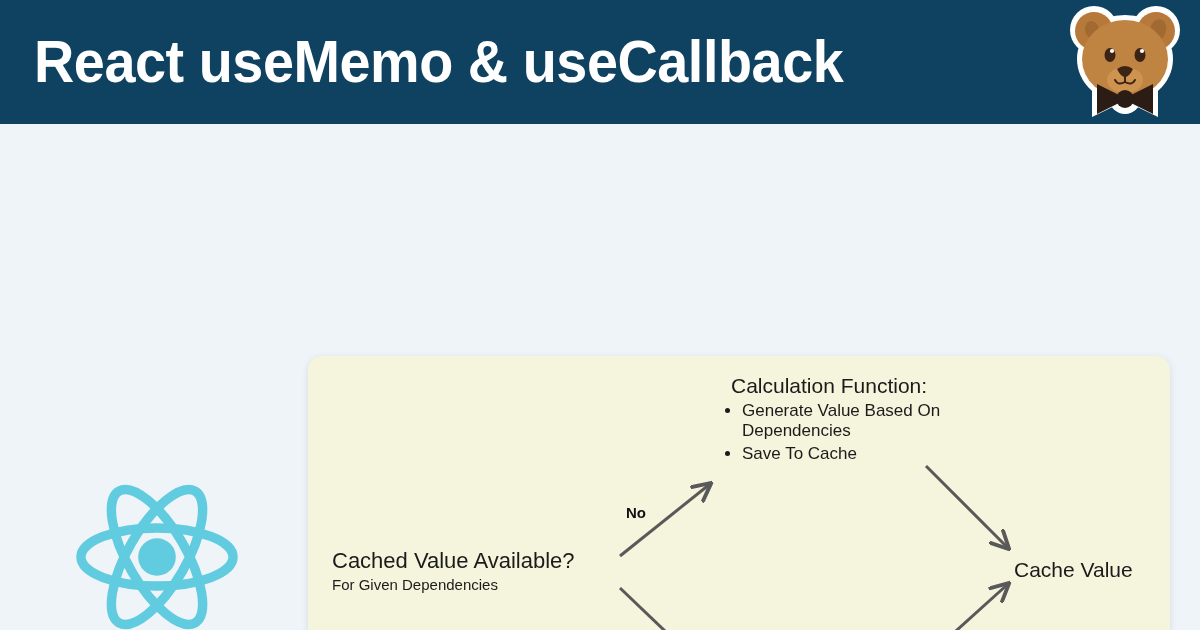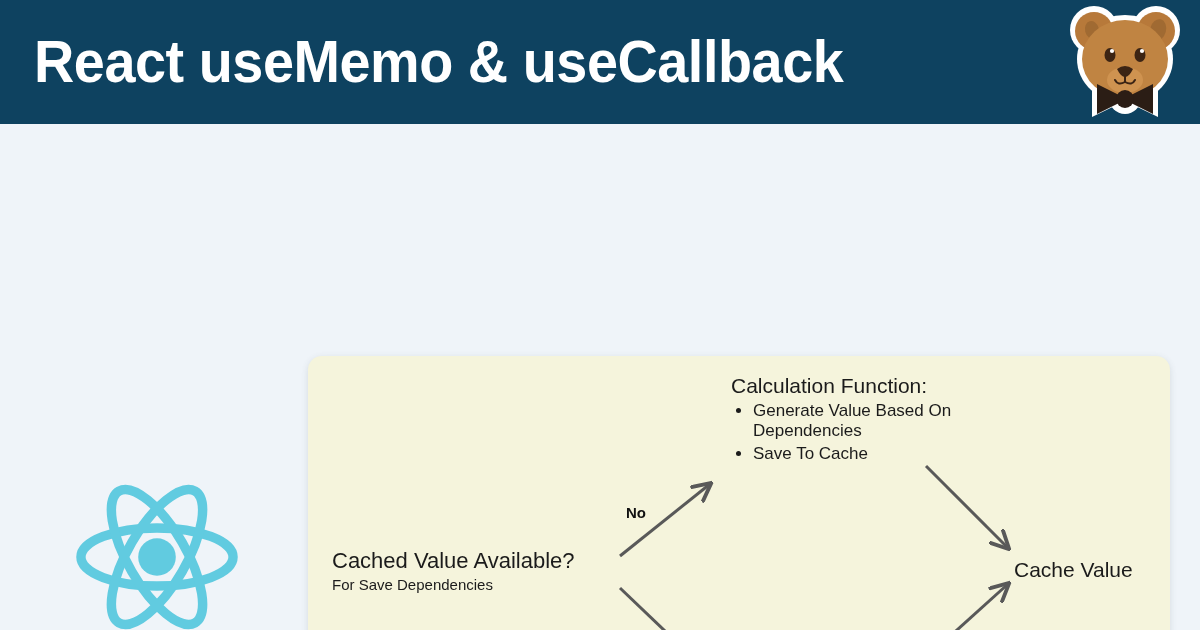--- a/index.html
+++ b/index.html
@@ -97,21 +97,21 @@
     left: 423px;
     top: 18px;
     width: 290px;
   }
   .node-calc .node-title {
     font-size: 21px;
     line-height: 1.18;
     white-space: nowrap;
   }
   .node-calc ul {
-    margin: 2px 0 0 22px;
+    margin: 2px 0 0 11px;
     padding: 0;
   }
   .node-calc li {
     font-size: 17px;
     line-height: 1.2;
     margin-top: 2px;
     list-style: disc;
   }
 
   .node-cached {
@@ -216,21 +216,21 @@
     <div class="node node-calc">
       <div class="node-title">Calculation Function:</div>
       <ul>
         <li>Generate Value Based On Dependencies</li>
         <li>Save To Cache</li>
       </ul>
     </div>
 
     <div class="node node-cached">
       <div class="node-title">Cached Value Available?</div>
-      <div class="node-sub">For Save Dependencies</div>
+      <div class="node-sub">For Given Dependencies</div>
     </div>
 
     <div class="node node-return">
       <div>Cache Value</div>
     </div>
 
     <div class="edge-label label-no">No</div>
     <div class="edge-label label-yes">Yes</div>
 
   </div>

